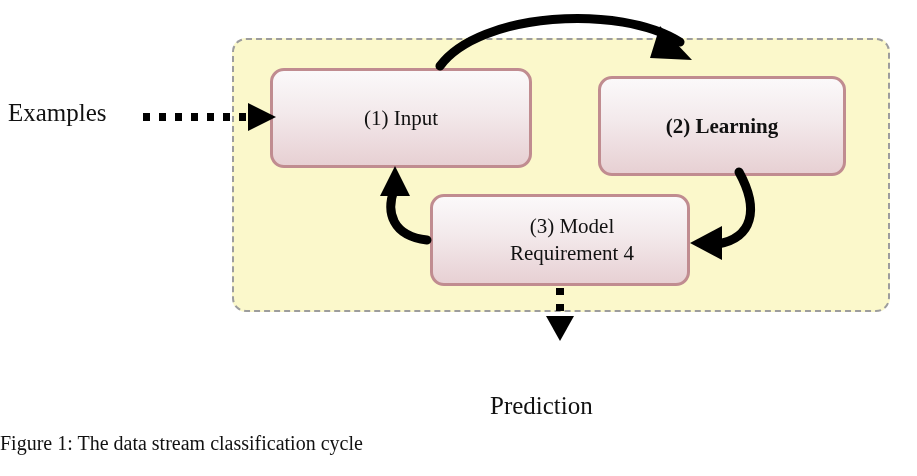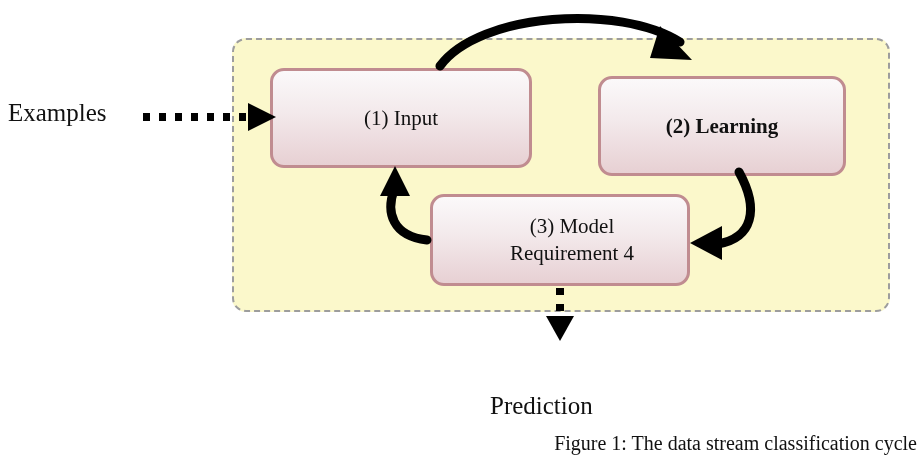--- a/index.html
+++ b/index.html
@@ -69,21 +69,21 @@
     width: 917px;
     height: 476px;
     pointer-events: none;
   }
   
   #figure-caption {
     position: absolute;
     left: 0;
     top: 432px;
     width: 917px;
-    text-align: right;
+    text-align: left;
     font-size: 20px;
     color: #111111;
   }
 </style>
 </head>
 <body>
 
 <div id="figure-root">
 
   <div class="cycle-region"></div>

